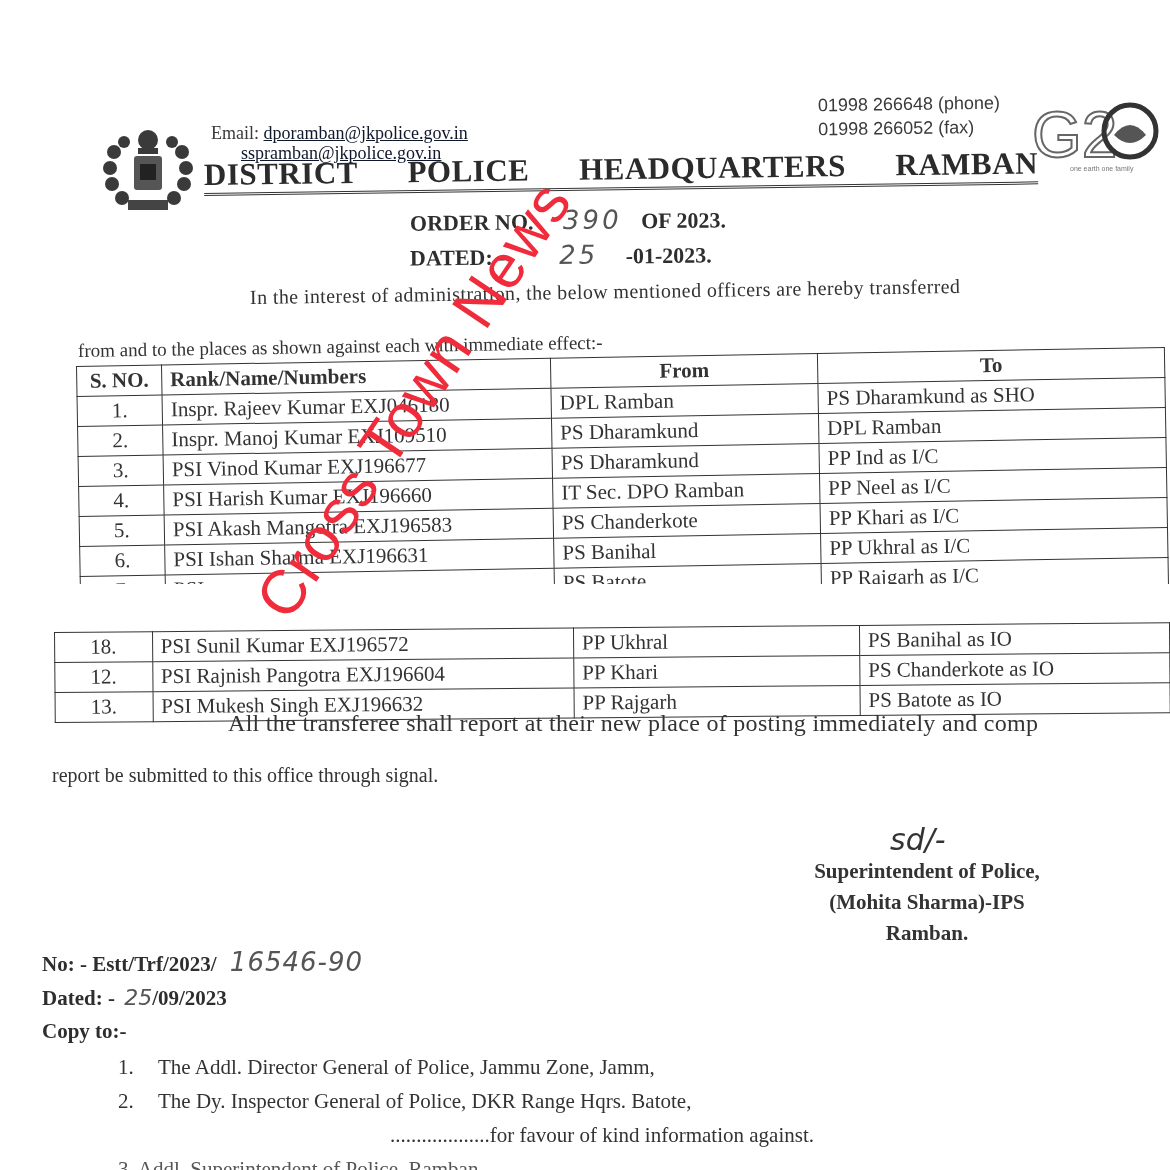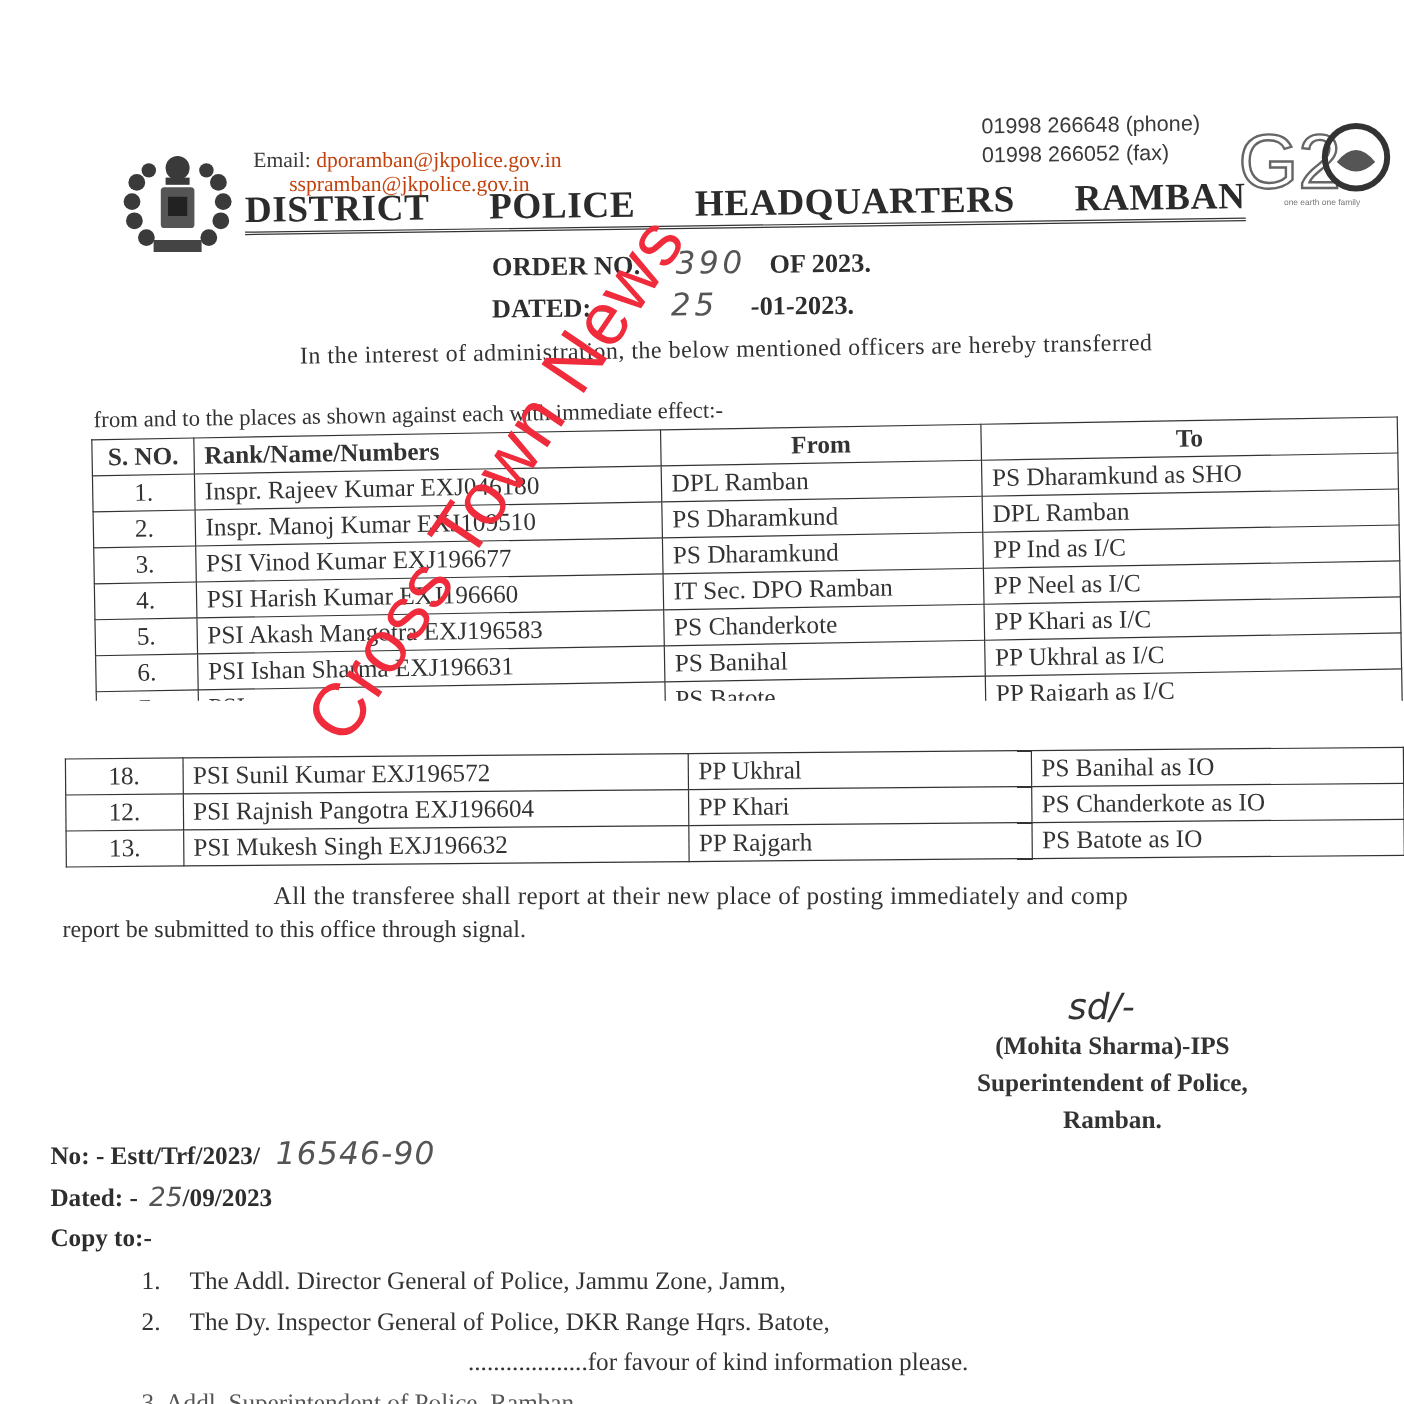--- a/index.html
+++ b/index.html
@@ -9,21 +9,21 @@
       font-family:"Liberation Serif", "DejaVu Serif", serif;
     }
     .abs { position:absolute; }
     .emblem {
       left:100px; top:122px; width:96px; height:92px;
     }
     .email-line {
       font-family:"Liberation Serif", serif; font-size:18px; color:#3a3a3a;
       white-space:nowrap;
     }
-    .email-line a { color:#c2410c; }
+    .email-line a { color:#0f172a; text-decoration:underline; }
     .contact {
       font-family:"Liberation Sans", sans-serif; font-size:18px; color:#3a3a3a;
       white-space:nowrap; line-height:24px;
     }
     .hq-title {
       left:204px; top:158px; width:834px;
       font-weight:bold; font-size:31px; letter-spacing:0.5px;
       display:flex; justify-content:space-between;
       border-bottom:3px double #333; line-height:34px; padding-bottom:1px;
       transform:rotate(-0.8deg); transform-origin:left center;
@@ -204,44 +204,44 @@
     <tr>
       <td class="sno">13.</td>
       <td>PSI Mukesh Singh EXJ196632</td>
       <td>PP Rajgarh</td>
       <td>PS Batote as IO</td>
     </tr>
   </tbody>
     </table>
 </div>
 
-<div class="abs para" style="left:228px; top:734px; font-size:21px; letter-spacing:0.3px;text-align:center;">All the transferee shall report at their new place of posting immediately and comp</div>
+<div class="abs para" style="left:228px; top:710px; font-size:24px; letter-spacing:0.3px;text-align:center;">All the transferee shall report at their new place of posting immediately and comp</div>
 <div class="abs para" style="left:52px; top:764px; font-size:20px;">report be submitted to this office through signal.</div>
 
 <div class="abs watermark">Cross Town News</div>
 
 <div class="abs" style="left:890px; top:822px; font-family:'DejaVu Sans', sans-serif; font-style:italic; font-size:30px; color:#333;">sd/-</div>
 <div class="abs sig-block" style="left:782px; top:856px; width:290px;">
+  <div>Superintendent of Police,</div>
   <div>(Mohita Sharma)-IPS</div>
-  <div>Superintendent of Police,</div>
   <div>Ramban.</div>
 </div>
 
 <div class="abs ref" style="left:42px; top:946px;">
   <span>No: - Estt/Trf/2023/</span>
   <span class="hand" style="font-size:26px; letter-spacing:1px; margin-left:8px;">16546-90</span>
 </div>
 <div class="abs ref" style="left:42px; top:982px;">
   <span>Dated: -</span>
   <span class="hand" style="font-size:22px; letter-spacing:0; margin-left:4px;">25</span><span>/09/2023</span>
 </div>
 <div class="abs ref" style="left:42px; top:1015px;">Copy to:-</div>
 
 <div class="abs copy-list" style="left:118px; top:1050px;">
   <div>
     <span style="display:inline-block; width:40px;">1.</span><span>The Addl. Director General of Police, Jammu Zone, Jamm,</span>
   </div>
   <div>
     <span style="display:inline-block; width:40px;">2.</span><span>The Dy. Inspector General of Police, DKR Range Hqrs. Batote,</span>
   </div>
-  <div style="padding-left:272px;">...................for favour of kind information please.</div>
+  <div style="padding-left:272px;">...................for favour of kind information against.</div>
   <div style="color:#555;">3.   Addl. Superintendent of Police, Ramban</div>
 </div>
 
 </body></html>

